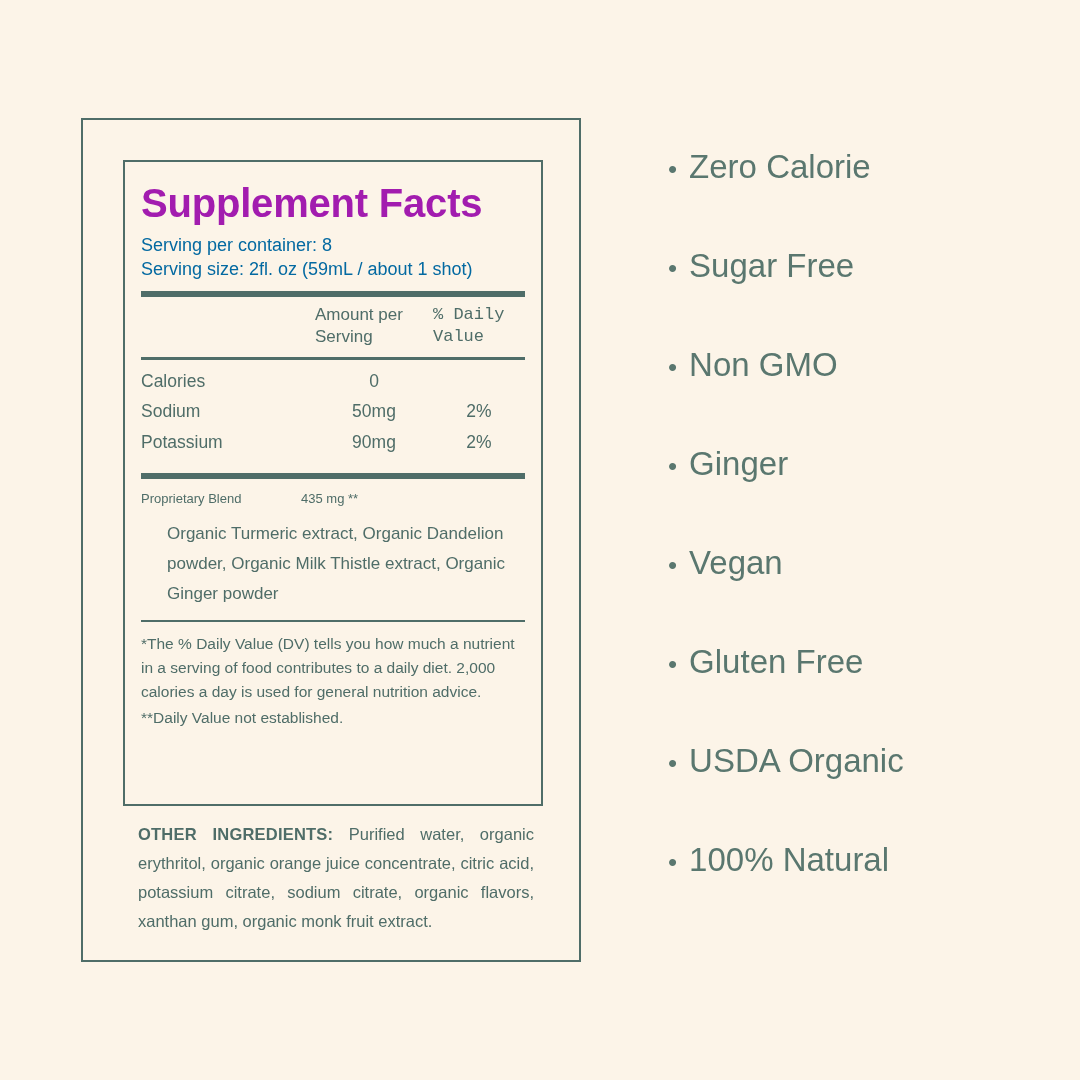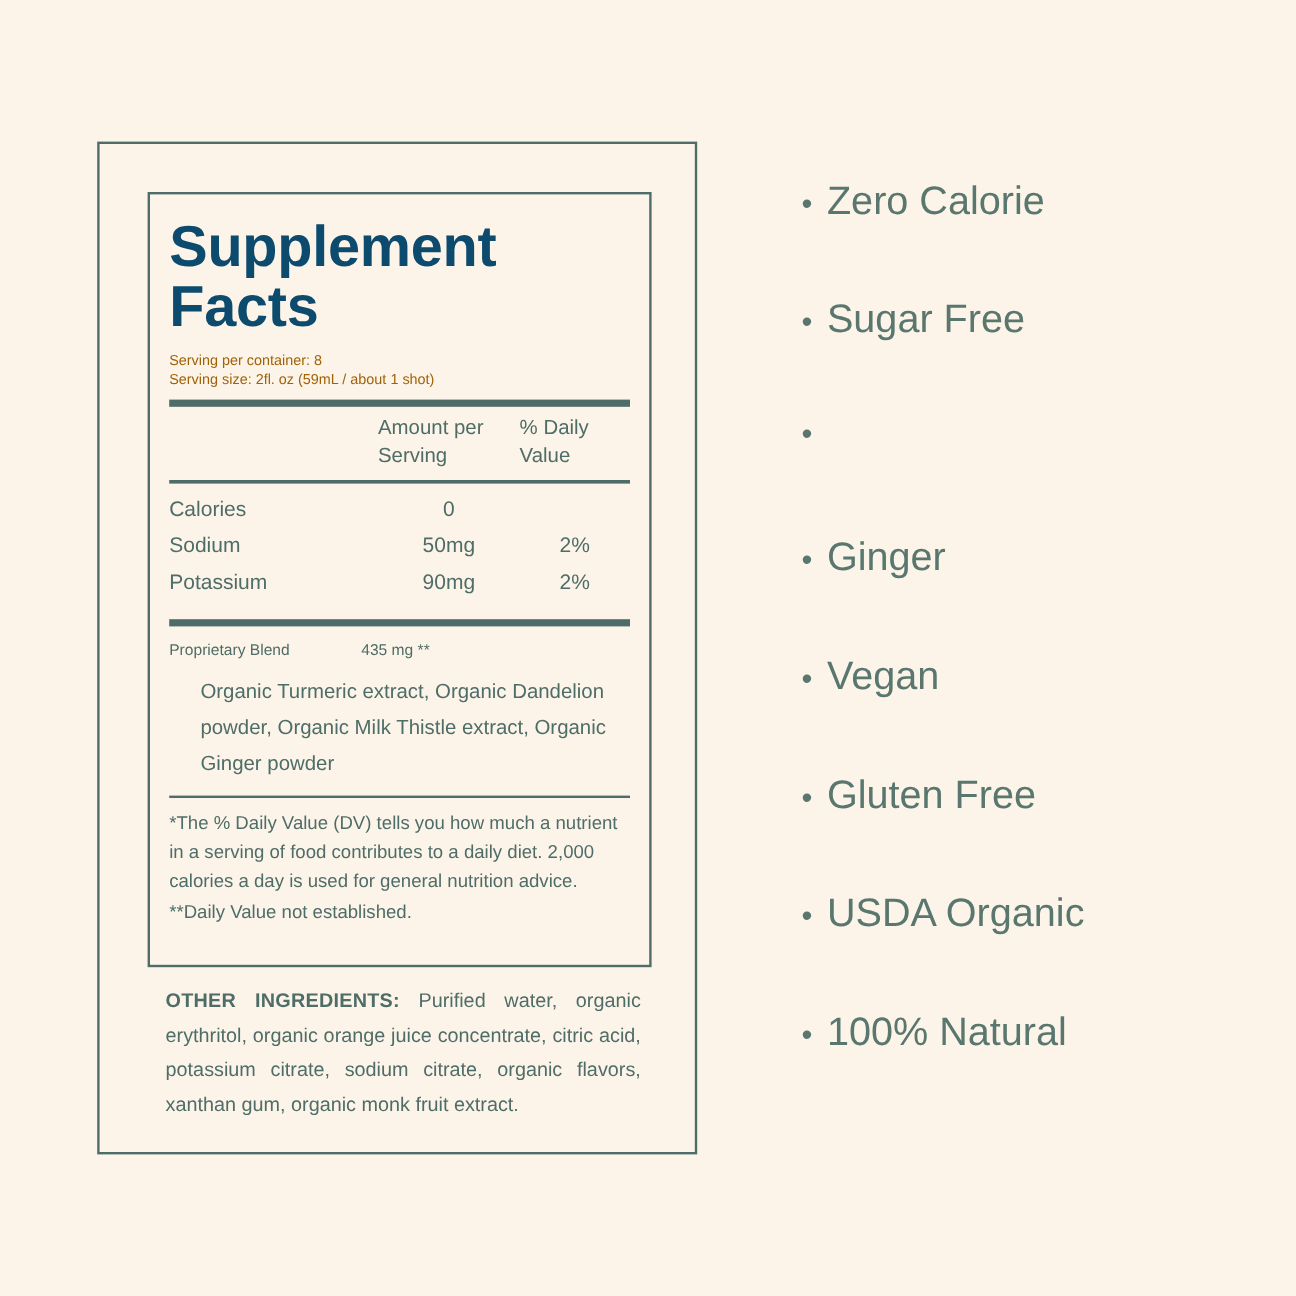--- a/index.html
+++ b/index.html
@@ -36,31 +36,31 @@
     position: absolute;
     left: 40px;
     top: 40px;
     width: 420px;
     height: 646px;
     border: 2px solid #4f6d68;
     box-sizing: border-box;
     padding: 14px 16px 0 16px;
   }
   .sf-title {
-    font-size: 48px;
+    font-size: 40px;
     font-weight: bold;
     letter-spacing: -0.2px;
     margin: 6px 0 10px 0;
     line-height: 1.05;
-    color: #0c4a6e;
+    color: #a21caf;
   }
   .serving-line {
-    font-size: 12px;
+    font-size: 18px;
     line-height: 1.32;
-    color: #a16207;
+    color: #0369a1;
   }
   .rule-thick {
     border: 0;
     border-top: 6px solid #4f6d68;
     margin: 9px 0 0 0;
   }
   .rule-med {
     border: 0;
     border-top: 3px solid #4f6d68;
     margin: 0;
@@ -74,21 +74,21 @@
   .amount-head {
     display: flex;
     justify-content: flex-end;
     padding: 7px 0 8px 0;
   }
   .amount-head .col {
     font-size: 17px;
     line-height: 1.35;
   }
   .col-amount { width: 118px; }
-  .col-dv { width: 92px; }
+  .col-dv { width: 92px; font-family: Liberation Mono, monospace; }
 
   .nut-rows { padding: 6px 0 7px 0; }
   .nut-row {
     display: flex;
     align-items: center;
     font-size: 17.5px;
     line-height: 1.72;
   }
   .nut-name { flex: 1; }
   .nut-amt { width: 118px; text-align: center; }
@@ -230,20 +230,21 @@
     <div class="bullet">
       <span class="dot">•</span>
       <span>Zero Calorie</span>
     </div>
     <div class="bullet">
       <span class="dot">•</span>
       <span>Sugar Free</span>
     </div>
     <div class="bullet">
       <span class="dot">•</span>
+      <span>Non GMO</span>
     </div>
     <div class="bullet">
       <span class="dot">•</span>
       <span>Ginger</span>
     </div>
     <div class="bullet">
       <span class="dot">•</span>
       <span>Vegan</span>
     </div>
     <div class="bullet">

